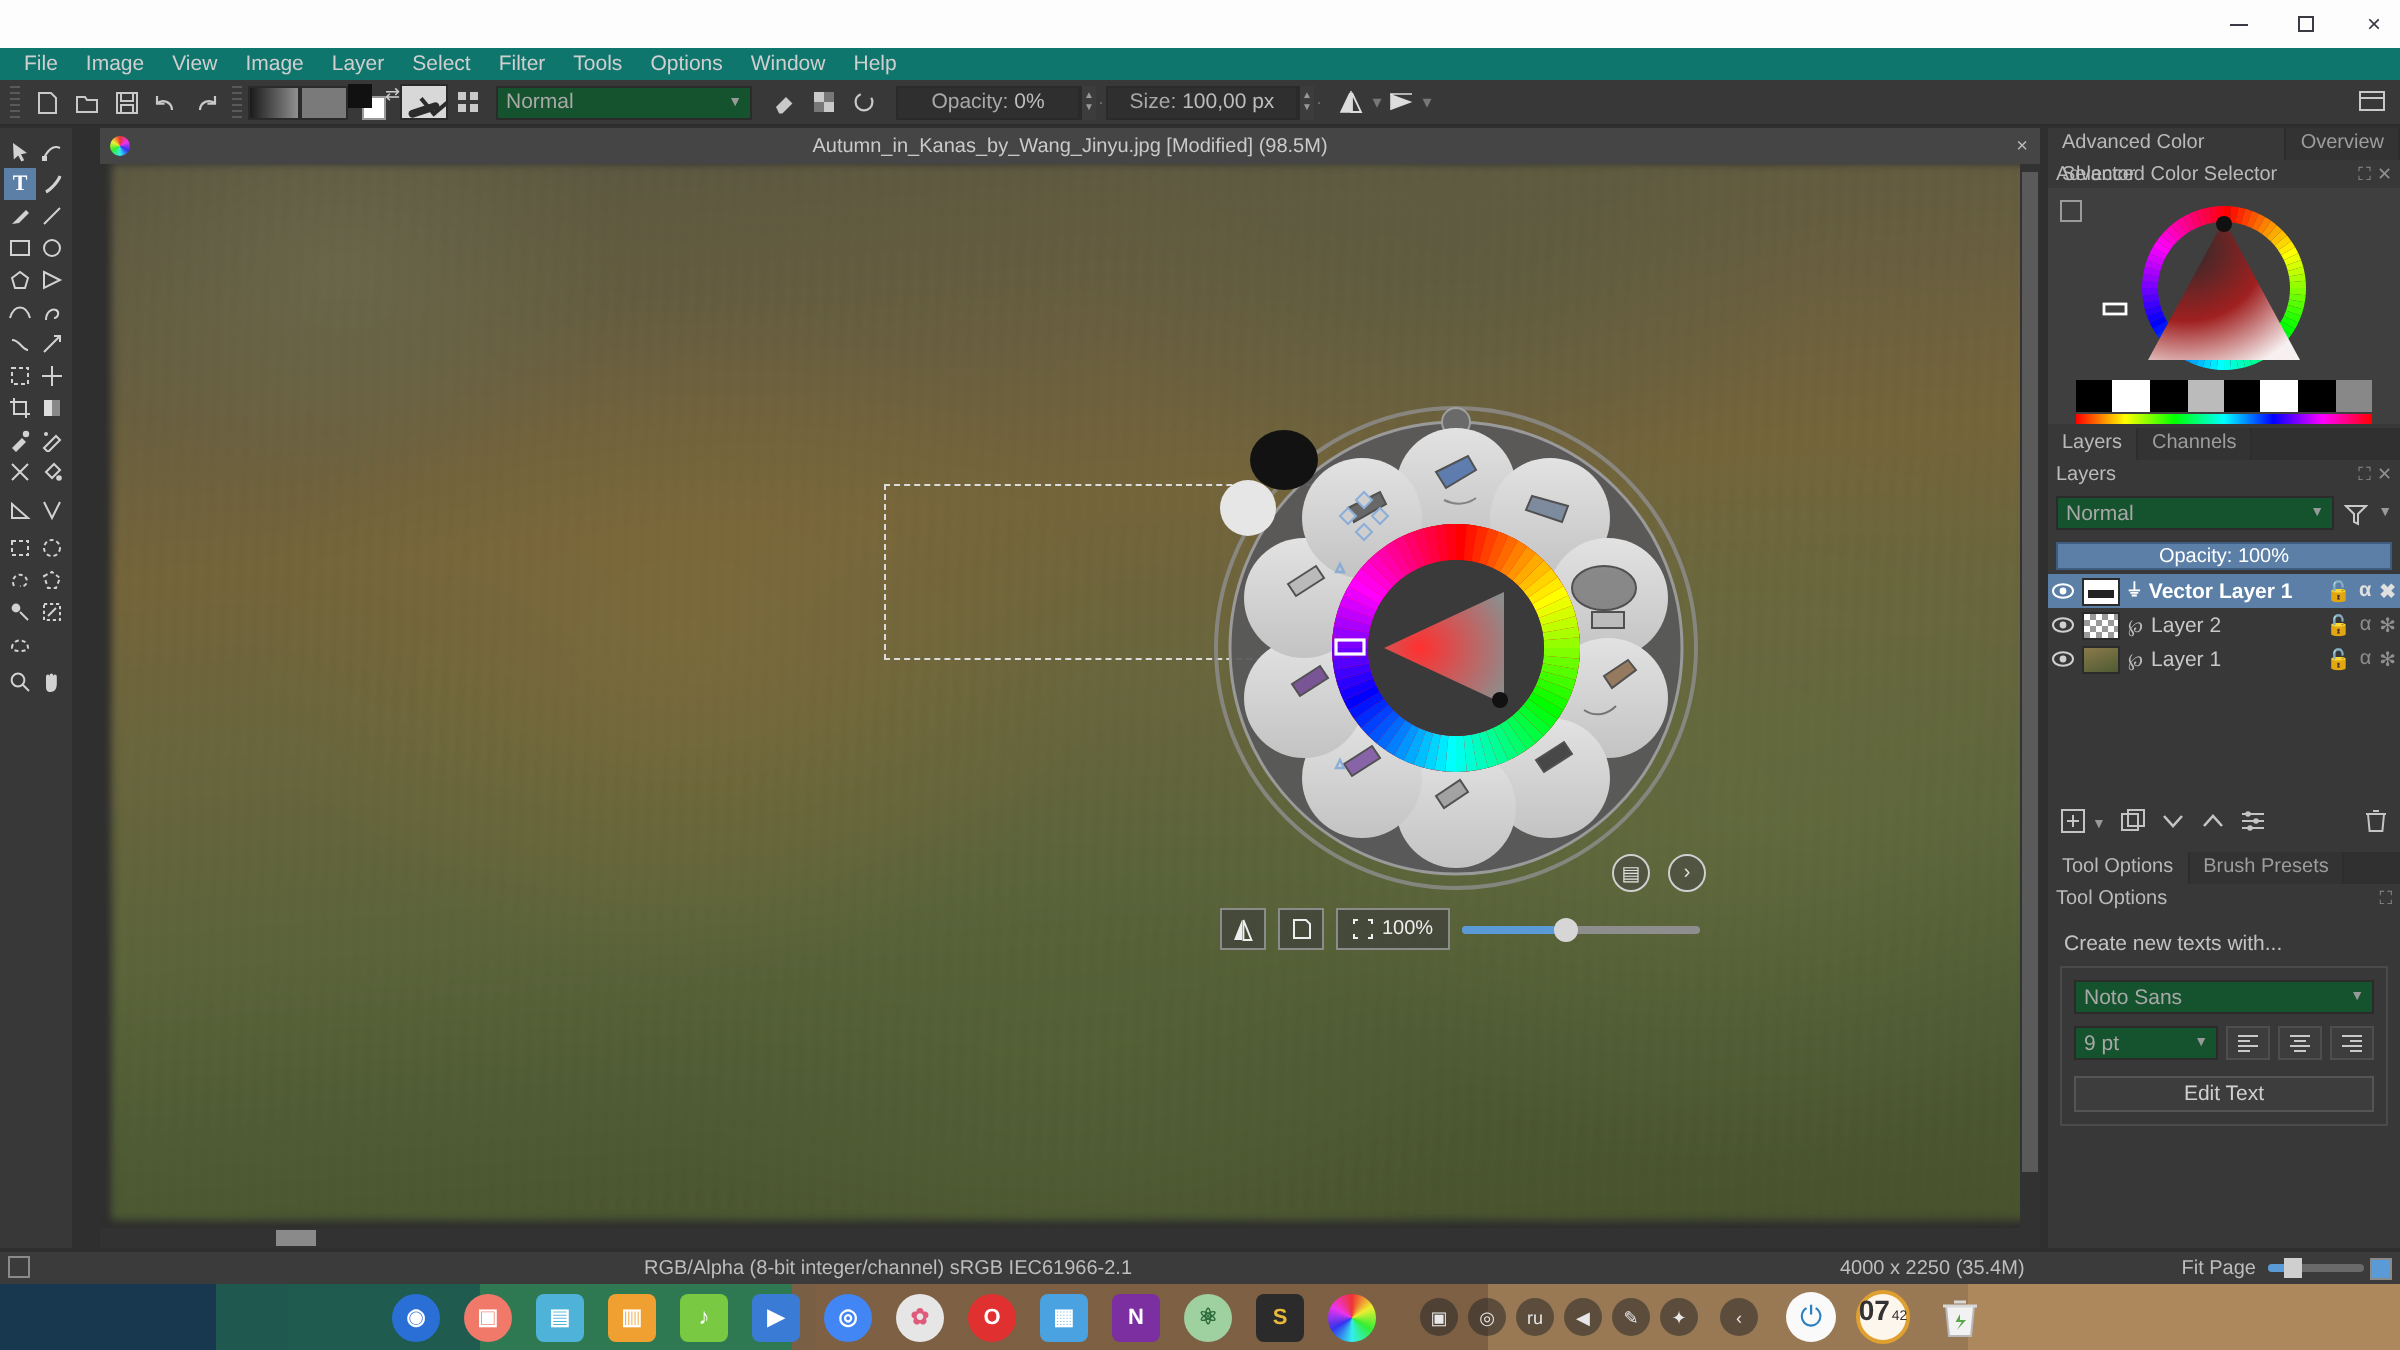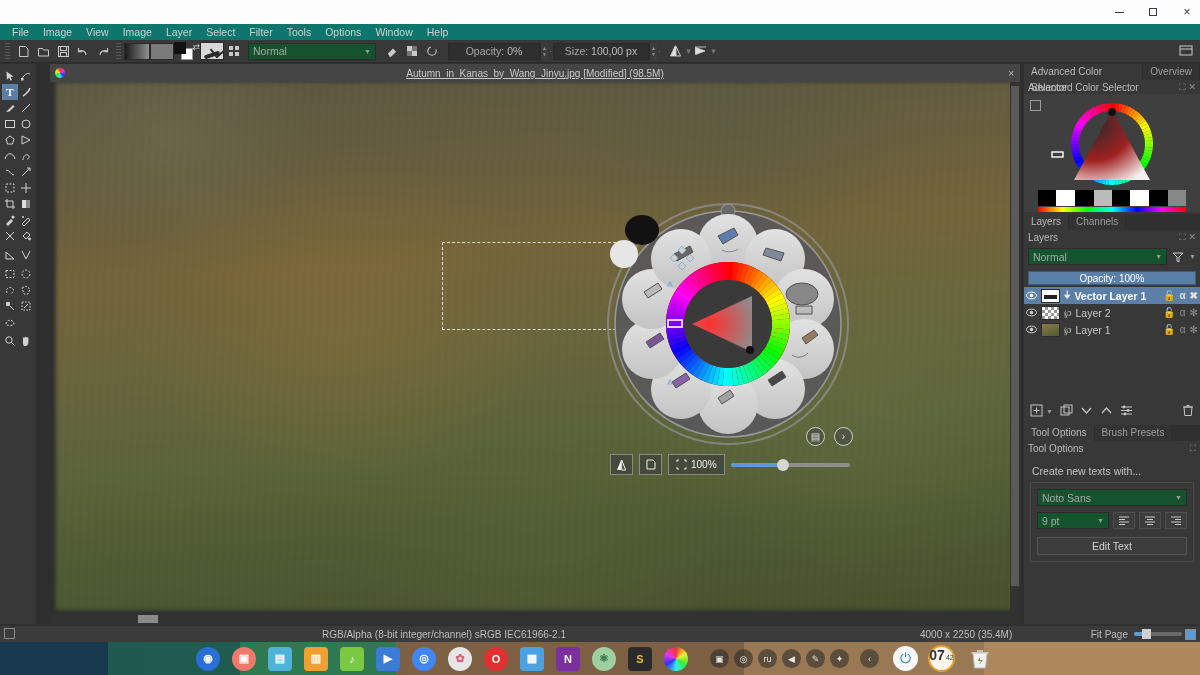--- a/index.html
+++ b/index.html
@@ -72,21 +72,21 @@
     position: absolute; left: 0; top: 64px; width: 36px; height: 560px;
     background: #383838; padding: 4px 2px; display: flex; flex-wrap: wrap; align-content: flex-start;
   }
   .tool { width: 16px; height: 16px; margin: 0px; display:flex; align-items:center; justify-content:center; color:#d2d2d2; }
   .tool.sel { background: #5b7fa6; }
   .tool svg { display: block; }
   .toolgap { width: 32px; height: 3px; }
 
   
   .subwin {
-    position: absolute; left: 50px; top: 64px; width: 970px; height: 560px; background: #2e2e2e; text-decoration: underline;
+    position: absolute; left: 50px; top: 64px; width: 970px; height: 560px; background: #2e2e2e;
   }
   .subwin-title {
     height: 18px; background: #454545; display: flex; align-items: center; justify-content: center;
     position: relative; font-size: 10px; color: #cacaca;
   }
   .subwin-title .kicon { position: absolute; left: 5px; width: 10px; height: 10px; border-radius: 50%;
     background: conic-gradient(#e33,#e3e,#33e,#3ee,#3e3,#ee3,#e33); }
   .subwin-title .xbtn { position: absolute; right: 6px; color:#bbb; font-size:10px; }
   .canvas-area { position: absolute; left: 0; top: 18px; width: 970px; height: 542px; overflow: hidden; }
   

